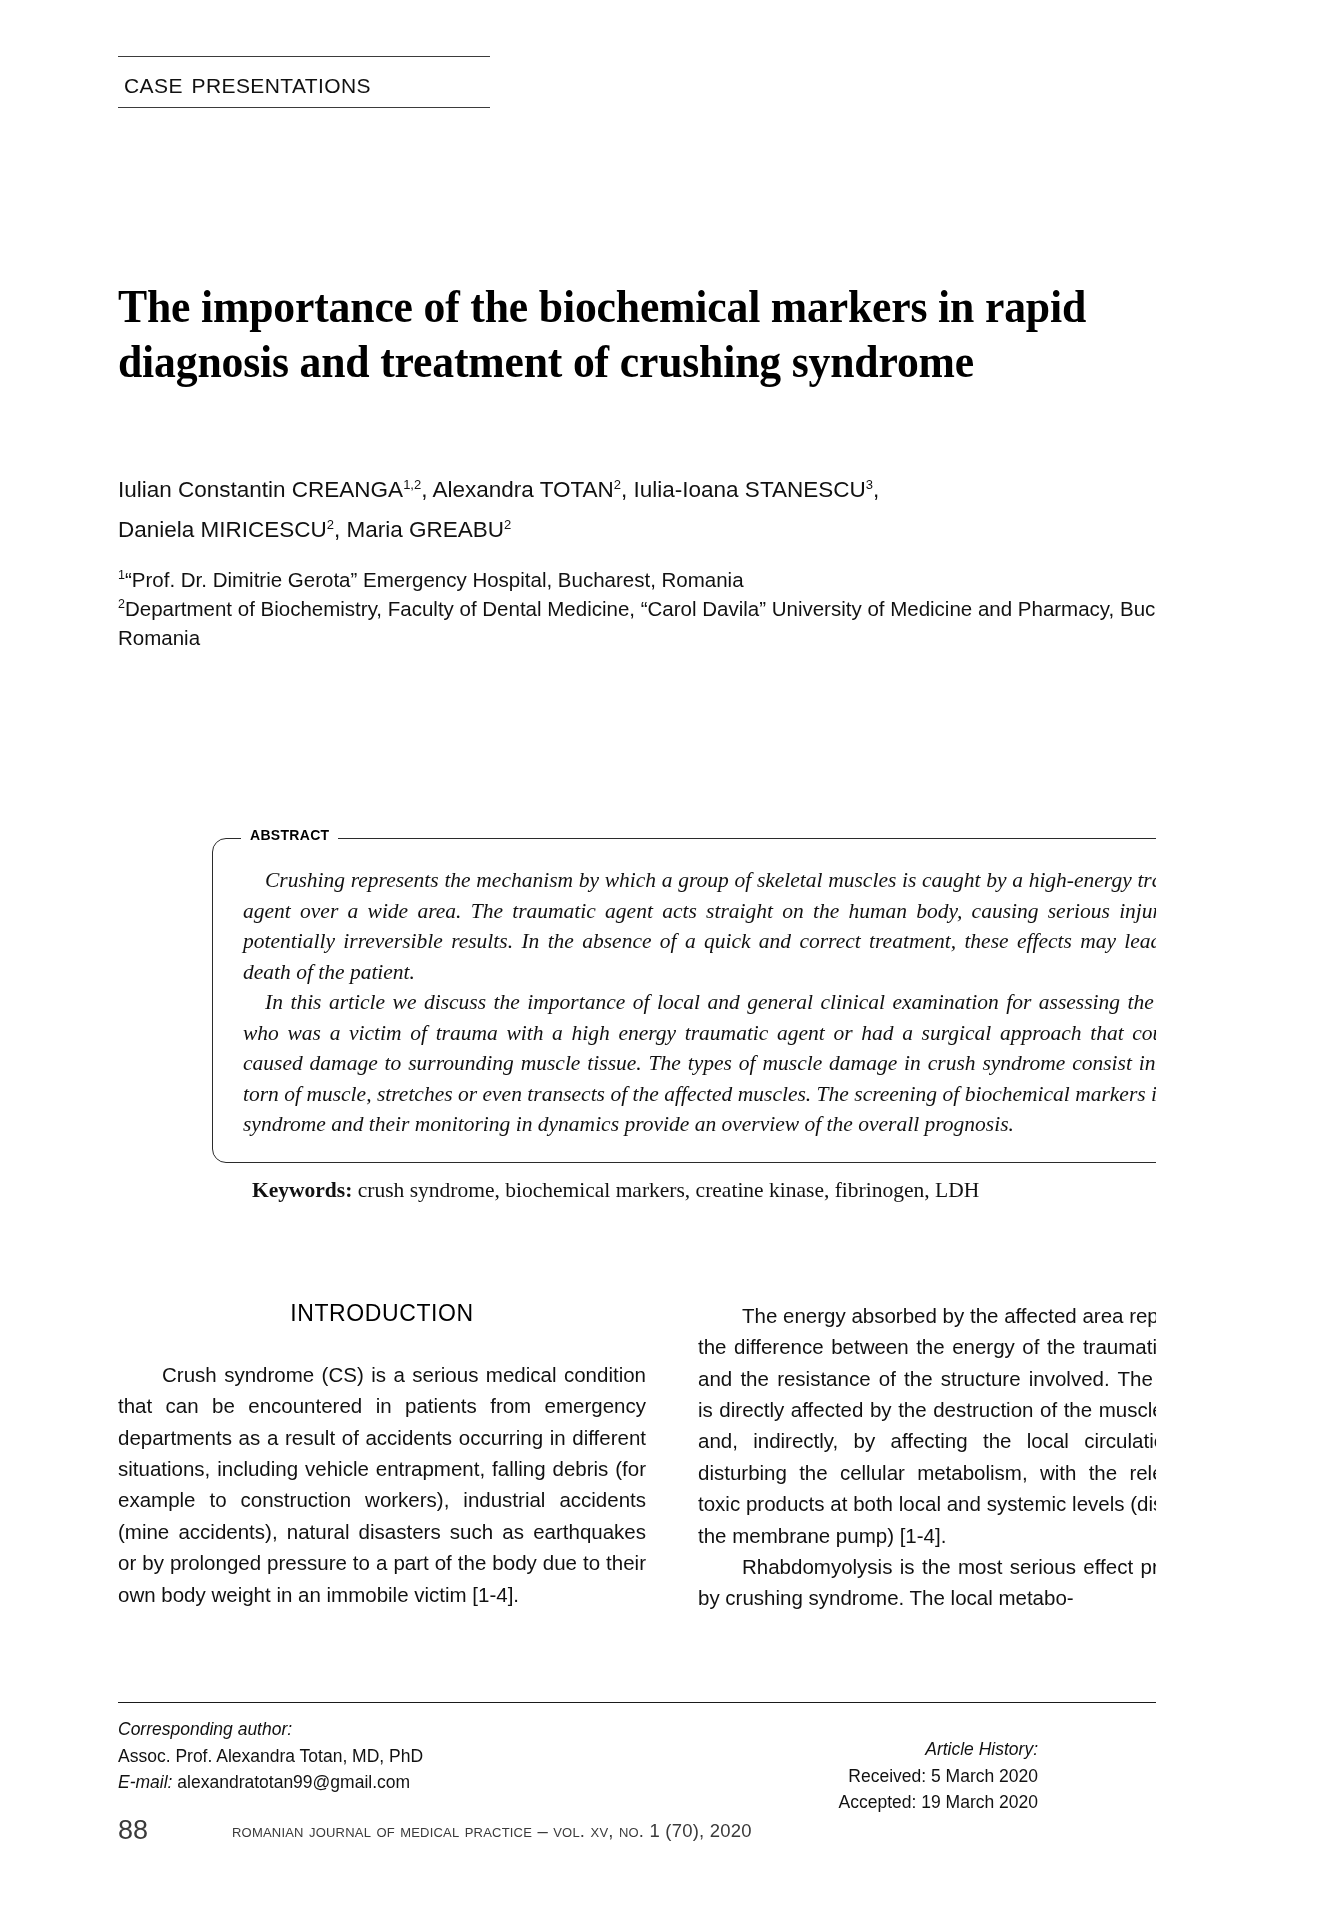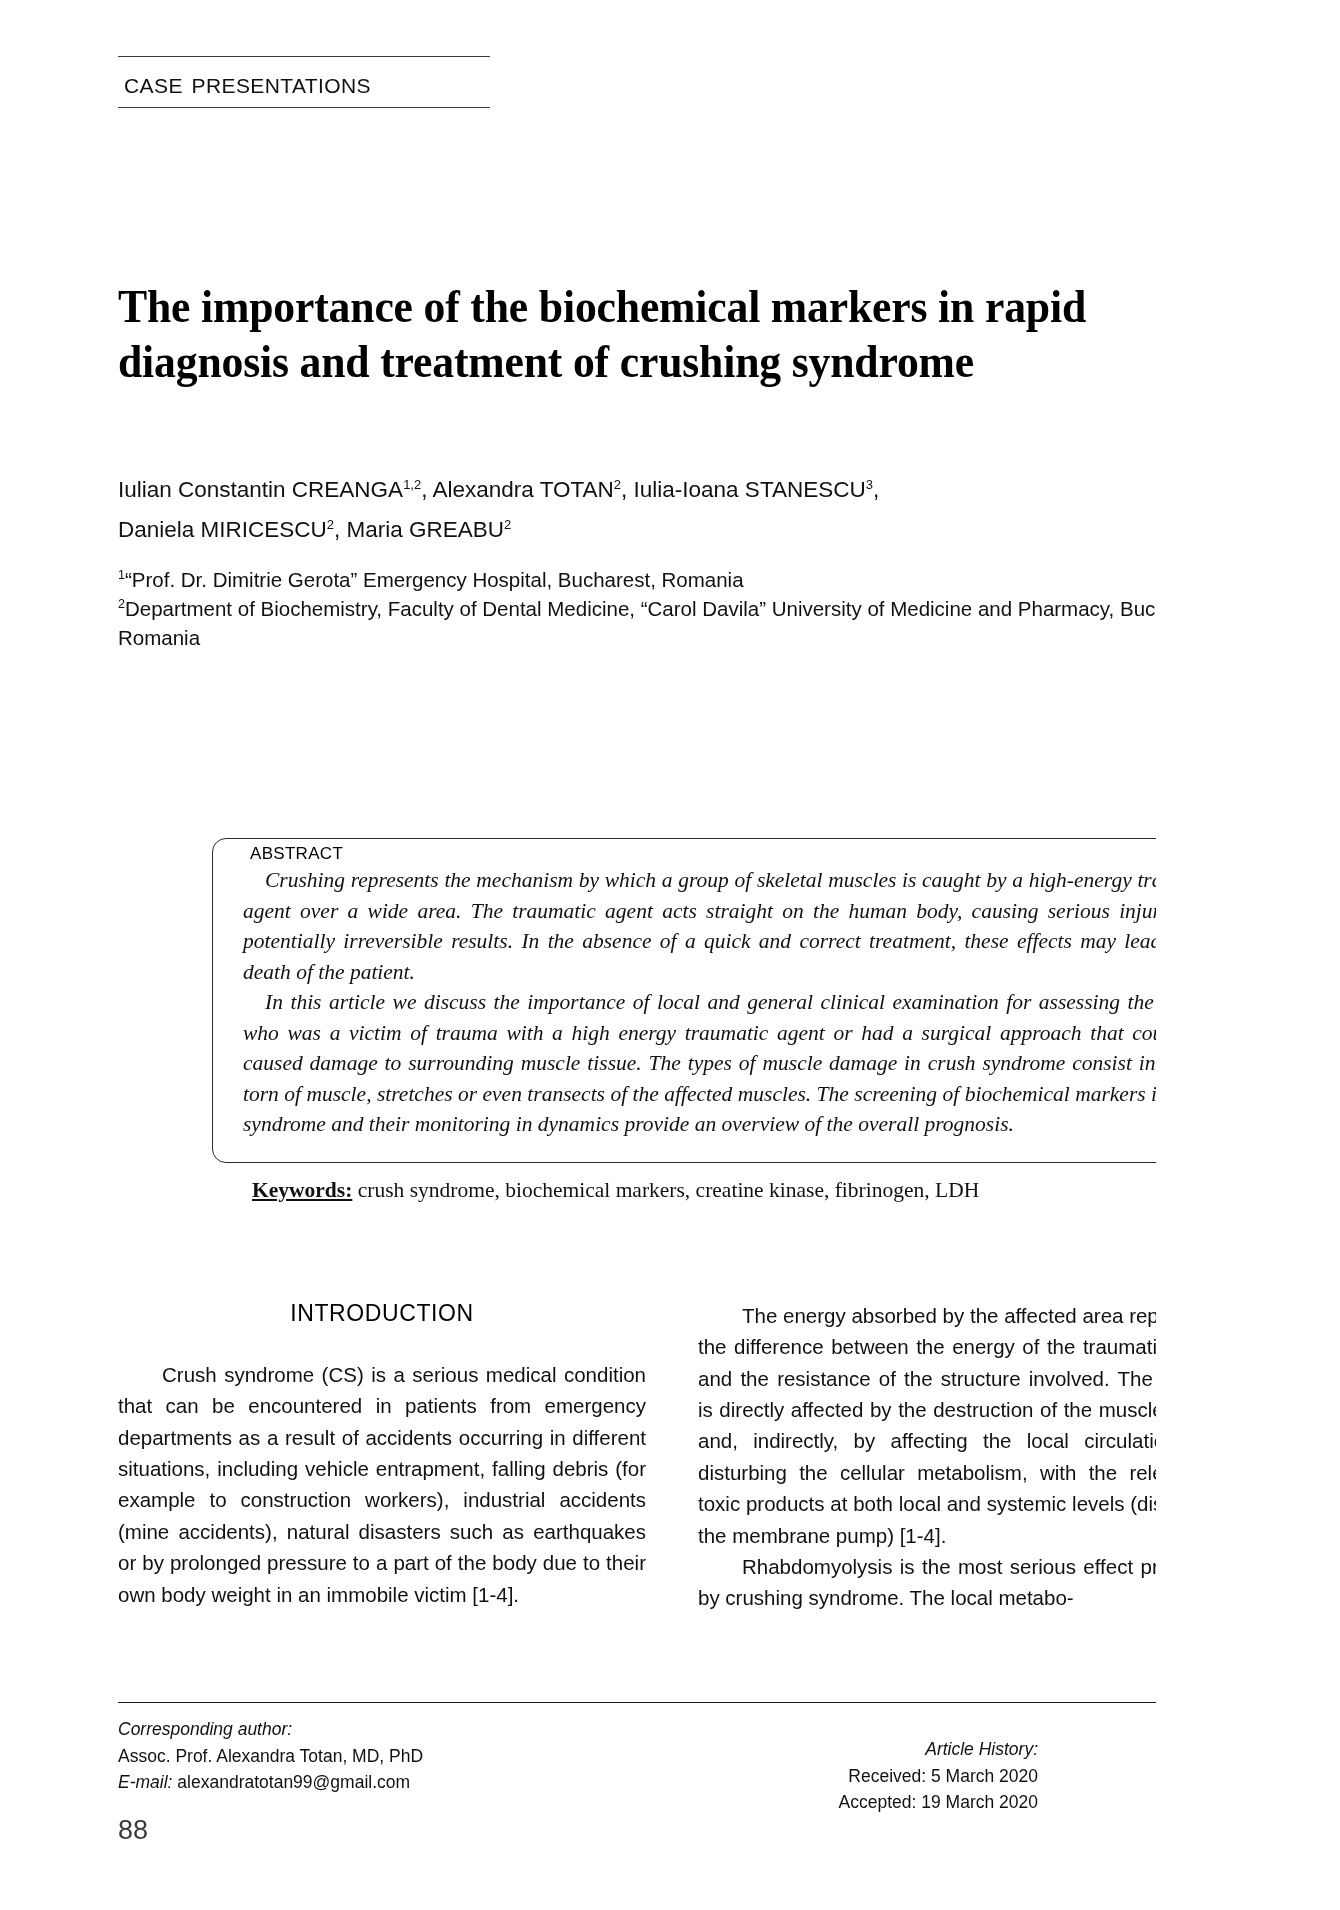--- a/index.html
+++ b/index.html
@@ -103,48 +103,47 @@
     border: 1.5px solid #2b2b2b;
     border-radius: 14px;
     padding: 26px 30px 22px 30px;
   }
   .abstract-legend {
     position: absolute;
     left: 28px;
     top: -16px;
     background: #ffffff;
     padding: 0 9px;
-    font-size: 24px;
+    font-size: 20px;
     font-variant: small-caps;
     text-transform: lowercase;
-    font-weight: normal;
+    font-weight: bold;
     letter-spacing: 0.3px;
     line-height: 1;
-    margin-top: 16px;
   }
   .abstract-body {
     font-family: "Liberation Serif", serif;
     font-style: italic;
     font-size: 21.5px;
     line-height: 1.42;
     text-align: justify;
     color: #111;
   }
   .abstract-body p { margin: 0; text-indent: 22px; }
 
   .keywords {
     position: absolute;
     left: 252px;
     top: 1178px;
     width: 1000px;
     font-family: "Liberation Serif", serif;
     font-size: 21.5px;
     color: #111;
   }
-  .keywords b { font-weight: bold; text-decoration: underline; }
+  .keywords b { font-weight: bold; }
 
   
   .columns {
     position: absolute;
     left: 118px;
     top: 1300px;
     width: 1108px;
     display: flex;
     gap: 52px;
   }
@@ -266,14 +265,15 @@
     <div>Assoc. Prof. Alexandra Totan, MD, PhD</div>
     <div><em>E-mail:</em> <span>alexandratotan99@gmail.com</span></div>
   </div>
   <div class="foot-right">
     <div><em>Article History:</em></div>
     <div>Received: 5 March 2020</div>
     <div>Accepted: 19 March 2020</div>
   </div>
 
   <div class="page-number">88</div>
+  <div class="journal-line">Romanian Journal of Medical Practice – Vol. XV, No. 1 (70), 2020</div>
 
 </div>
 
 </body></html>

